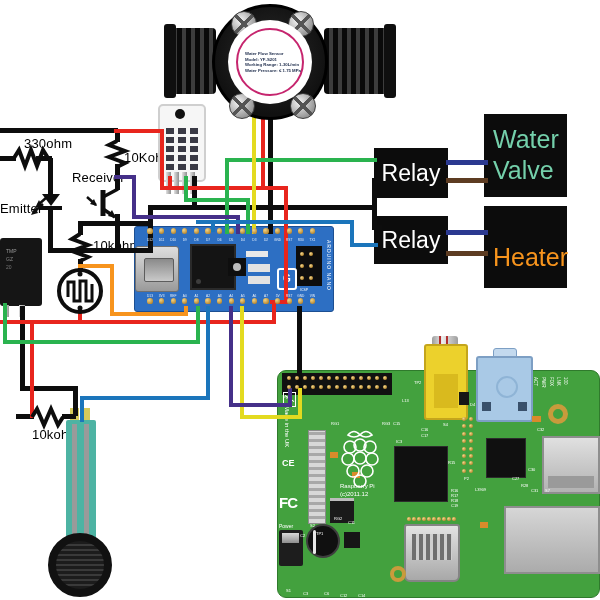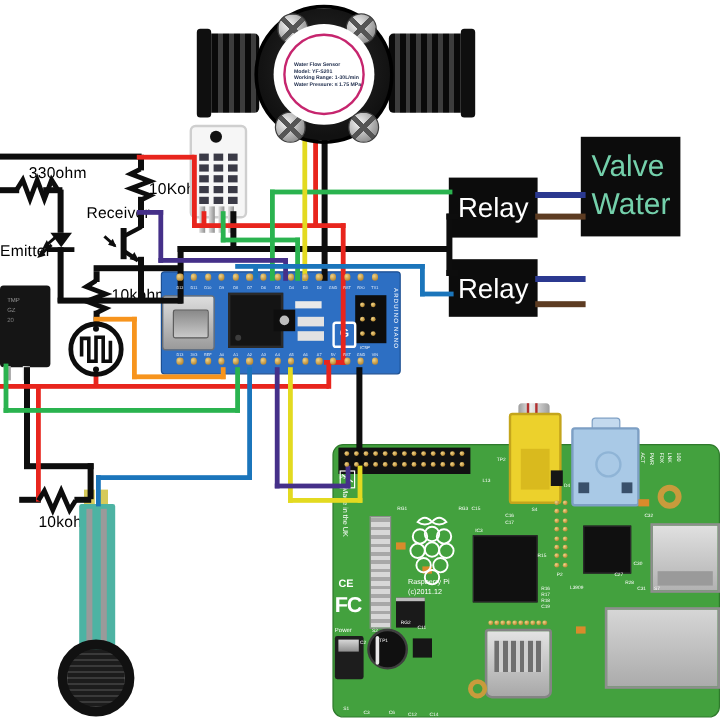--- a/index.html
+++ b/index.html
@@ -89,22 +89,22 @@
 
   <div class="abs" style="left:277px;top:370px;width:323px;height:228px;background:#43a13e;border:1px solid #2f7a2c;border-radius:9px;box-sizing:border-box;"></div>
   <div class="abs" style="left:282px;top:373px;width:110px;height:22px;background:#111;"></div>
   <div class="abs" style="left:308px;top:430px;width:16px;height:92px;background:repeating-linear-gradient(0deg,#d8d8d8 0 4px,#a8a8a8 4px 7px);border:1px solid #8c8c8c;"></div>
   <div class="abs" style="left:340px;top:483px;font-size:6px;color:#fff;">Raspberry Pi</div>
   <div class="abs" style="left:340px;top:491px;font-size:6px;color:#fff;" actable="false">(c)2011.12</div>
   <div class="abs" style="left:280px;top:406px;width:10px;height:72px;writing-mode:vertical-rl;font-size:6px;color:#fff;">Made in the UK</div>
   <div class="abs" style="left:283px;top:392px;width:11px;height:13px;border:1px solid #fff;">
     <div style="position:absolute;left:0;top:5px;width:11px;height:1px;background:#fff;transform:rotate(35deg);"></div>
   </div>
-  <div class="abs" style="left:282px;top:481px;font-size:9px;font-weight:bold;color:#fff;">CE</div>
-  <div class="abs" style="left:279px;top:494px;font-size:18px;font-weight:bold;color:#fff;letter-spacing:-1px;">FC</div>
+  <div class="abs" style="left:282px;top:458px;font-size:9px;font-weight:bold;color:#fff;">CE</div>
+  <div class="abs" style="left:279px;top:494px;font-size:15px;font-weight:bold;color:#fff;letter-spacing:-1px;">FC</div>
   <div class="abs" style="left:279px;top:523px;font-size:5px;color:#fff;">Power</div>
 
   <div class="abs" style="left:432px;top:336px;width:26px;height:46px;background:linear-gradient(90deg,#9d9d9d,#ededed 40%,#9d9d9d);border-radius:3px;">
     <div style="position:absolute;left:7px;top:0;width:2px;height:40px;background:#b23030;"></div>
     <div style="position:absolute;left:14px;top:0;width:2px;height:40px;background:#b23030;"></div>
   </div>
   <div class="abs" style="left:424px;top:344px;width:44px;height:76px;background:#ecd12c;border:2px solid #c4a51c;border-radius:3px;box-sizing:border-box;">
     <div style="position:absolute;left:8px;top:28px;width:24px;height:34px;background:#d9ba1e;"></div>
   </div>
   <div class="abs" style="left:493px;top:348px;width:22px;height:12px;background:#c3d9ee;border:1px solid #7d9fc4;border-radius:3px;"></div>
@@ -154,22 +154,25 @@
   </svg>
 
   <div class="blackbox" style="left:374px;top:148px;width:74px;height:50px;display:flex;align-items:center;">
     <span class="relay-text">Relay</span>
   </div>
   <div class="blackbox" style="left:374px;top:216px;width:74px;height:48px;display:flex;align-items:center;">
     <span class="relay-text">Relay</span>
   </div>
 
   <div class="blackbox" style="left:484px;top:114px;width:83px;height:83px;padding-top:10px;box-sizing:border-box;">
+    <div class="load-text" style="color:#74d0ab;">Water</div>
     <div class="load-text" style="color:#74d0ab;">Valve</div>
-    <div class="load-text" style="color:#74d0ab;">Water</div>
+  </div>
+  <div class="blackbox" style="left:484px;top:206px;width:83px;height:82px;padding-top:36px;box-sizing:border-box;">
+    <div class="load-text" style="color:#f7941d;">Heater</div>
   </div>
 
   <div id="wires">
       <div style="position: absolute; left: 0px; top: 128px; width: 118px; height: 5px; background: rgb(13, 13, 13);"></div>
       <div style="position: absolute; left: 0px; top: 156px; width: 16px; height: 5px; background: rgb(13, 13, 13);"></div>
       <div style="position: absolute; left: 36px; top: 156px; width: 16px; height: 5px; background: rgb(13, 13, 13);"></div>
       <div style="position: absolute; left: 48px; top: 158px; width: 5px; height: 36px; background: rgb(13, 13, 13);"></div>
       <div style="position: absolute; left: 48px; top: 206px; width: 5px; height: 46px; background: rgb(13, 13, 13);"></div>
       <div style="position: absolute; left: 115px; top: 129px; width: 5px; height: 13px; background: rgb(13, 13, 13);"></div>
       <div style="position: absolute; left: 115px; top: 164px; width: 5px; height: 26px; background: rgb(13, 13, 13);"></div>

